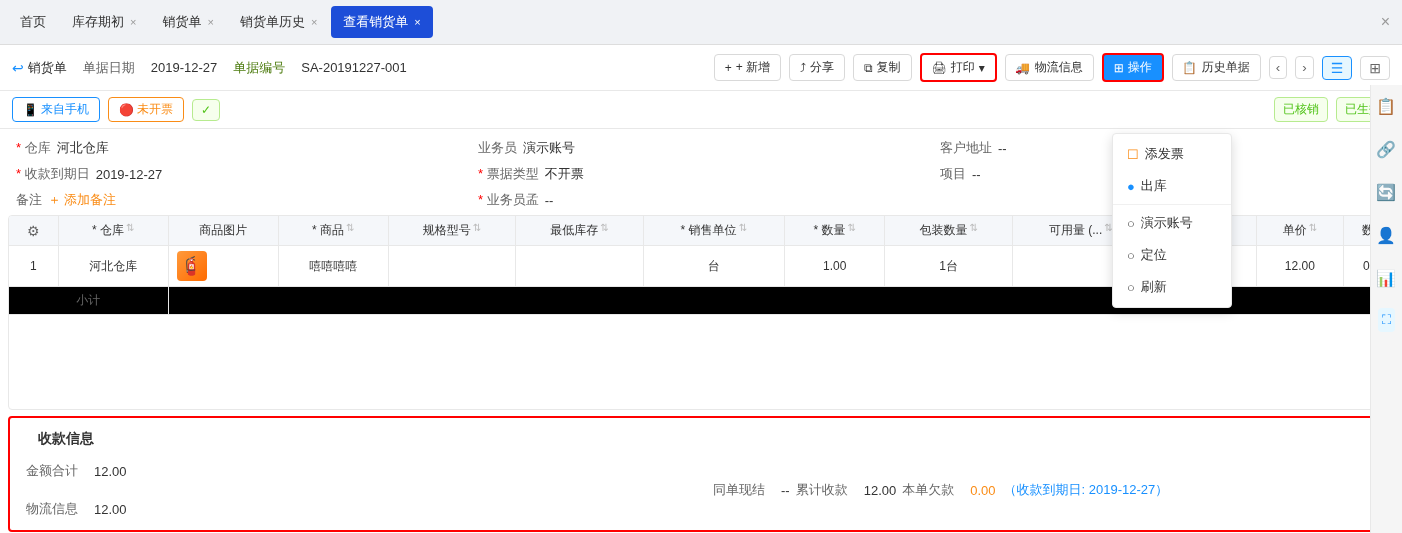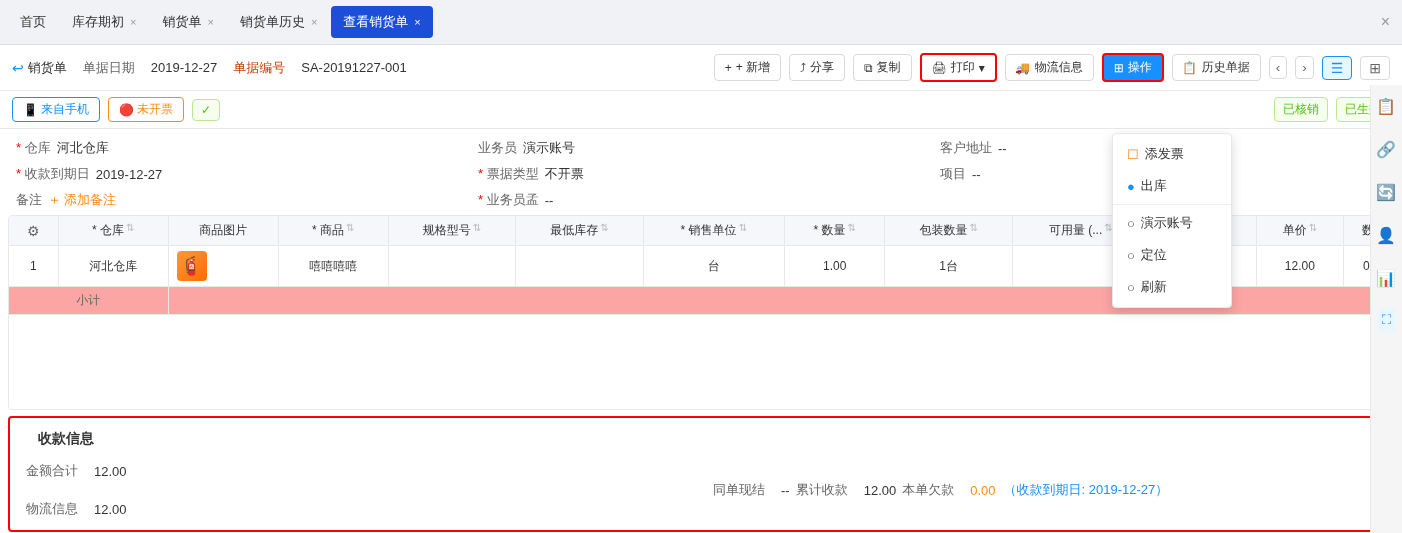--- a/index.html
+++ b/index.html
@@ -67,21 +67,21 @@
     
     .table-area { flex: 1; overflow: auto; margin: 0 8px; border: 1px solid #e8e8e8; border-radius: 4px; }
     table { width: 100%; border-collapse: collapse; font-size: 12px; }
     thead th {
       background: #f5f7fa; border-bottom: 1px solid #e8e8e8; border-right: 1px solid #e8e8e8;
       padding: 6px 8px; text-align: center; color: #333; font-weight: 500; white-space: nowrap;
     }
     thead th .th-inner { display: flex; justify-content: center; gap: 2px; }
     thead th .sort-icon { color: #bbb; font-size: 10px; }
     tbody td { border-bottom: 1px solid #e8e8e8; border-right: 1px solid #e8e8e8; padding: 5px 8px; text-align: center; vertical-align: middle; }
-    .subtotal-row td { background: #fca5a5; color: #666; }
+    .subtotal-row td { background: #000000; color: #666; }
     .gear-icon { color: #666; font-size: 14px; }
 
     
     .payment-box {
       margin: 6px 8px; border: 2px solid red; border-radius: 4px; padding: 12px 16px; background: #fff;
       display: grid; grid-template-columns: 1fr 1fr; gap: 6px 24px;
     }
     .payment-title { font-size: 14px; font-weight: bold; color: #333; margin-bottom: 8px; grid-column: 1/-1; padding-left: 12px; }
     .payment-row { display: flex; align-items: center; gap: 8px; font-size: 13px; }
     .payment-label { color: #666; white-space: nowrap; min-width: 60px; }
@@ -155,21 +155,21 @@
   <div class="main">
 
     <div class="doc-header">
       <div class="doc-title">
         <span class="doc-icon">↩</span>
         <span>销货单</span>
       </div>
       <div class="doc-meta">
         <span style="color:#666">单据日期</span>
         <span style="font-weight:500">2019-12-27</span>
-        <span style="color:#c2410c">单据编号</span>
+        <span style="color:#4d7c0f">单据编号</span>
         <span style="font-weight:500">SA-20191227-001</span>
       </div>
 
       <div class="doc-actions">
         <button class="btn-action">
           <span>+</span>
           <span>+ 新增</span>
         </button>
         <button class="btn-action">
           <span>⤴</span>

